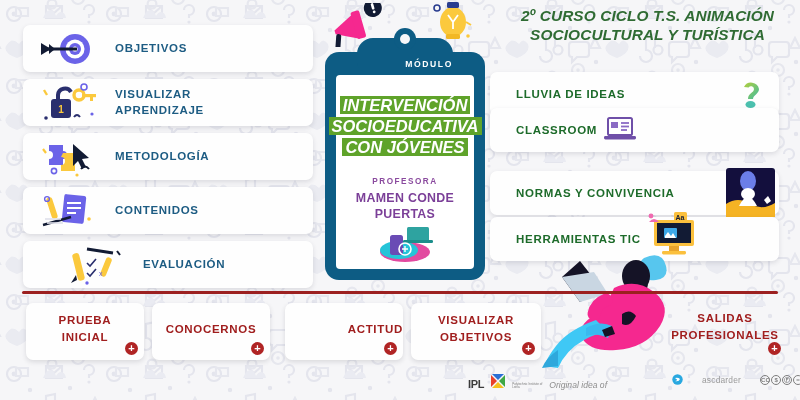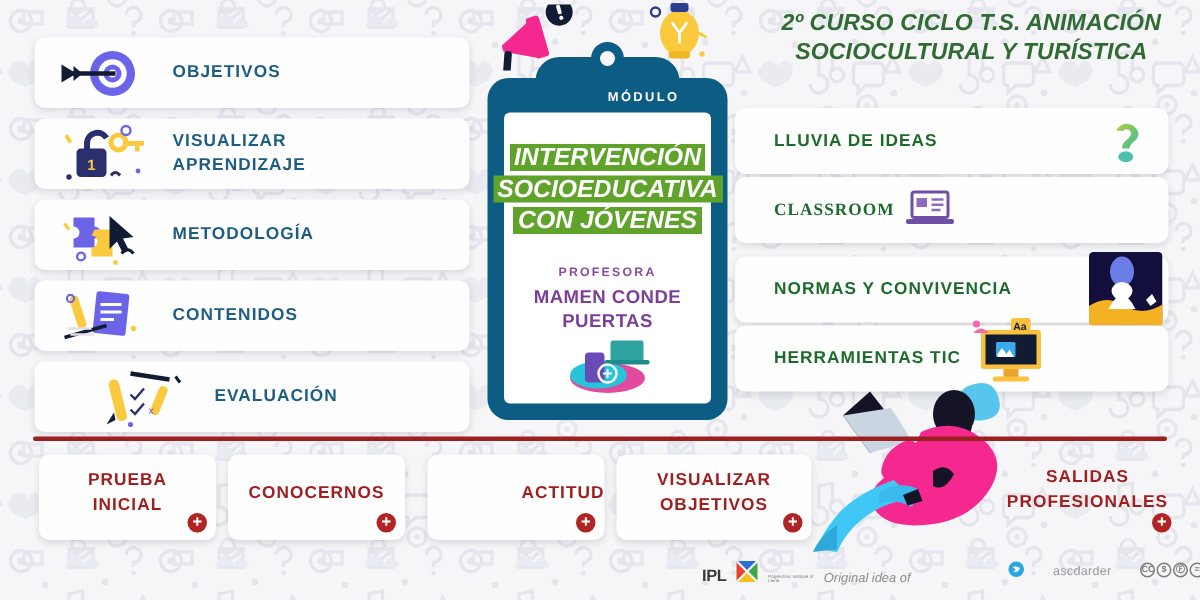--- a/index.html
+++ b/index.html
@@ -450,21 +450,21 @@
           <stop offset="0%" stop-color="#b3cf3d"></stop>
               <stop offset="100%" stop-color="#3fbba0"></stop>
         </linearGradient>
           </defs>
         <path d="M9 10 a8 8 0 0 1 15 2 c0 5 -6 6 -6 10 h-5 c0 -6 6 -6 6 -10 a3 3 0 0 0 -5.4 -1.6 z" fill="url(#qgrad)"></path>
         <ellipse cx="15.5" cy="27.5" rx="5" ry="3.6" fill="#4cc0ae"></ellipse>
       </svg>
     </span>
   </div>
 
-  <div class="card right-card" style="top:118px;font-family:Liberation Serif, serif;">
+  <div class="card right-card" style="top:108px;">
     <span class="rlbl">CLASSROOM</span>
     <span class="r-icon" style="left:114px; top:8px;">
       <svg width="32" height="27" viewBox="0 0 32 27">
         <rect x="4" y="2" width="24" height="17" rx="1.6" fill="#fff" stroke="#6f4fa8" stroke-width="2"></rect>
         <rect x="7" y="6" width="7" height="6" fill="#8b6bc4"></rect>
         <g stroke="#8b6bc4" stroke-width="1.8">
           <path d="M17 7 h8"></path>
             <path d="M17 10.5 h8"></path>
             <path d="M17 14 h6"></path>
         </g>

